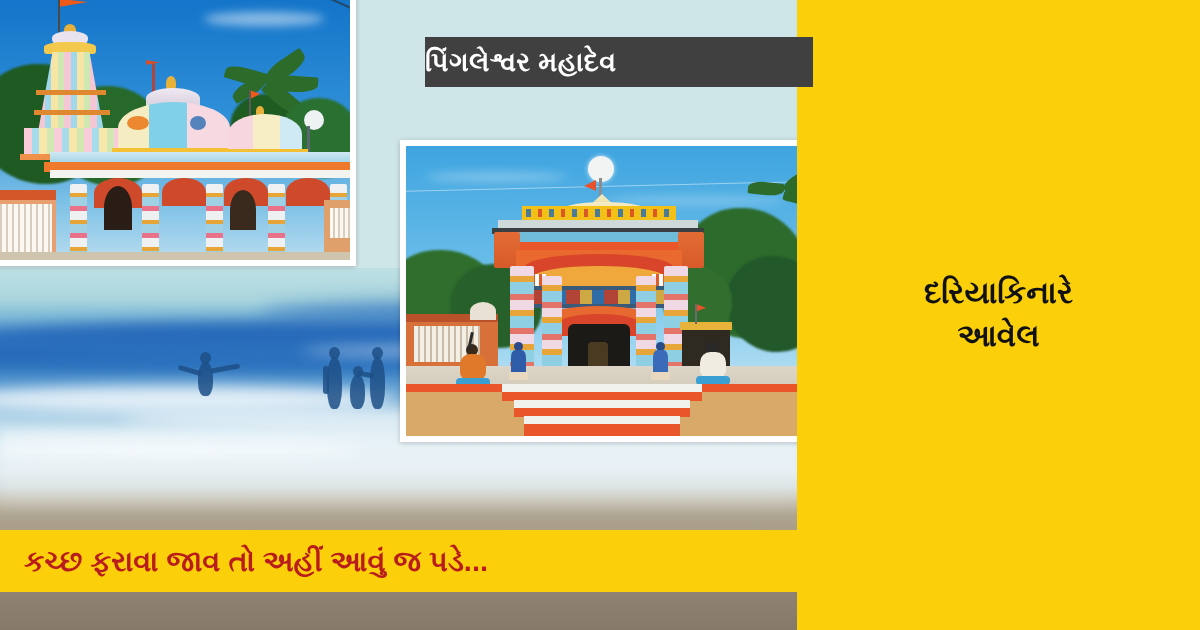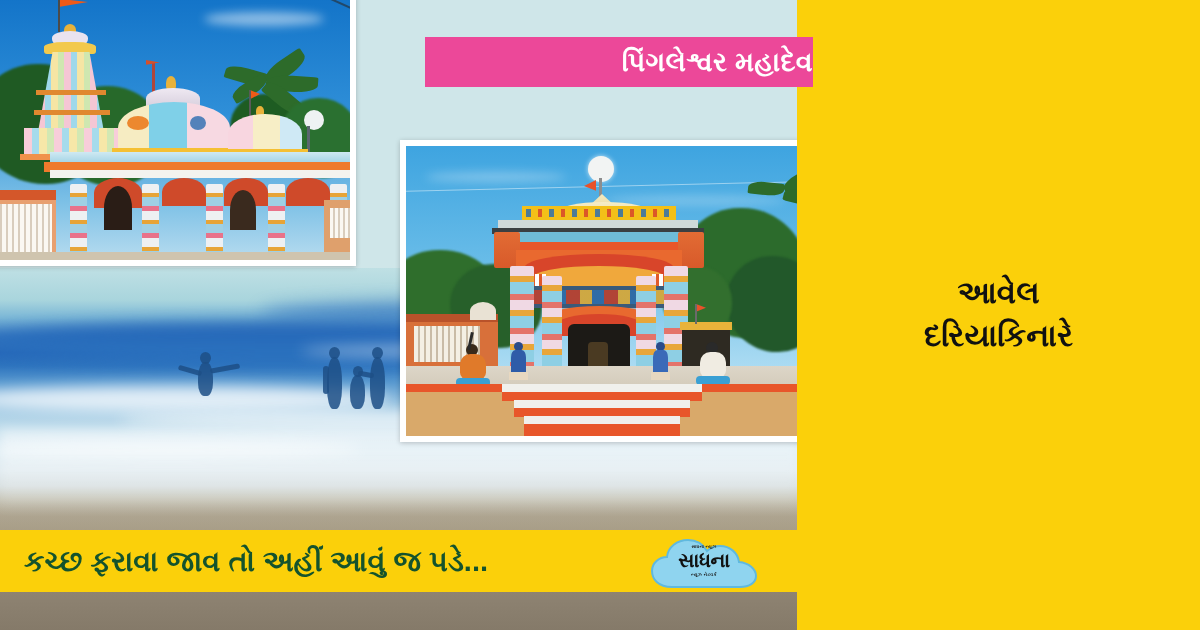--- a/index.html
+++ b/index.html
@@ -114,24 +114,23 @@
   .dome { position:absolute; border-radius:50% 50% 8% 8%; }
   .pillar { position:absolute; border-radius:2px; }
   .band { position:absolute; }
   .arch { position:absolute; border-radius:50% 50% 0 0; }
   .flag { position:absolute; background:#f0641f; }
   .kalash { position:absolute; background:#e8b23a; border-radius:50% 50% 30% 30%; }
 
   
   #title-banner {
     position:absolute; left:425px; top:37px; width:388px; height:50px;
-    background:#ec4899;
-    display:flex; align-items:center; justify-content:flex-end;
+    background:#404040;
+    display:flex; align-items:center; justify-content:flex-start;
     z-index:30;
-    padding-left:40px;
   }
   #title-banner .t {
     color:#ffffff; font-size:27px; font-weight:bold; letter-spacing:.3px;
     white-space:nowrap; line-height:1;
     font-family:"Liberation Sans","DejaVu Sans",sans-serif;
   }
 
   
   #right-panel {
     position:absolute; left:797px; top:0; width:403px; height:630px;
@@ -144,21 +143,21 @@
     font-family:"Liberation Sans","DejaVu Sans",sans-serif;
   }
 
   
   #caption-bar {
     position:absolute; left:0; top:530px; width:800px; height:62px;
     background:#FBD00A; z-index:25;
     display:flex; align-items:center;
   }
   #caption-bar .cap {
-    color:#14532d; font-size:29px; font-weight:bold; white-space:nowrap;
+    color:#b91c1c; font-size:29px; font-weight:bold; white-space:nowrap;
     margin-left:24px; line-height:1;
     font-family:"Liberation Sans","DejaVu Sans",sans-serif;
   }
 
   
   #logo {
     position:absolute; left:650px; top:535px; width:108px; height:56px; z-index:40;
   }
   #logo .cloudbox { position:absolute; inset:0; }
   #logo .lg-top {
@@ -427,28 +426,18 @@
     <div id="caption-bar">
       <span class="cap">કચ્છ ફરાવા જાવ તો અહીં આવું જ પડે...</span>
     </div>
   </div>
 
   <div id="title-banner">
     <span class="t">પિંગલેશ્વર મહાદેવ</span>
   </div>
 
   <div id="right-panel">
+    <div class="line">દરિયાકિનારે</div>
     <div class="line">આવેલ</div>
-    <div class="line">દરિયાકિનારે</div>
   </div>
 
-  <div id="logo">
-    <svg class="cloudbox" viewBox="0 0 108 56">
-      <path d="M22 52 C8 52 2 44 2 36 C2 28 9 22 17 22 C18 12 27 5 38 5
-               C46 5 53 9 57 16 C60 13 65 11 70 11 C80 11 88 18 89 27
-               C99 28 106 34 106 41 C106 48 99 52 90 52 Z" fill="#8FD4EF" stroke="#5FB9DF" stroke-width="2"></path>
-    </svg>
-    <div class="lg-top">સાધના ન્યૂઝ</div>
-    <div class="lg-main">સાધના</div>
-    <div class="lg-sub">ન્યૂઝ નેટવર્ક</div>
-  </div>
 
 </div>
 
 </body></html>

